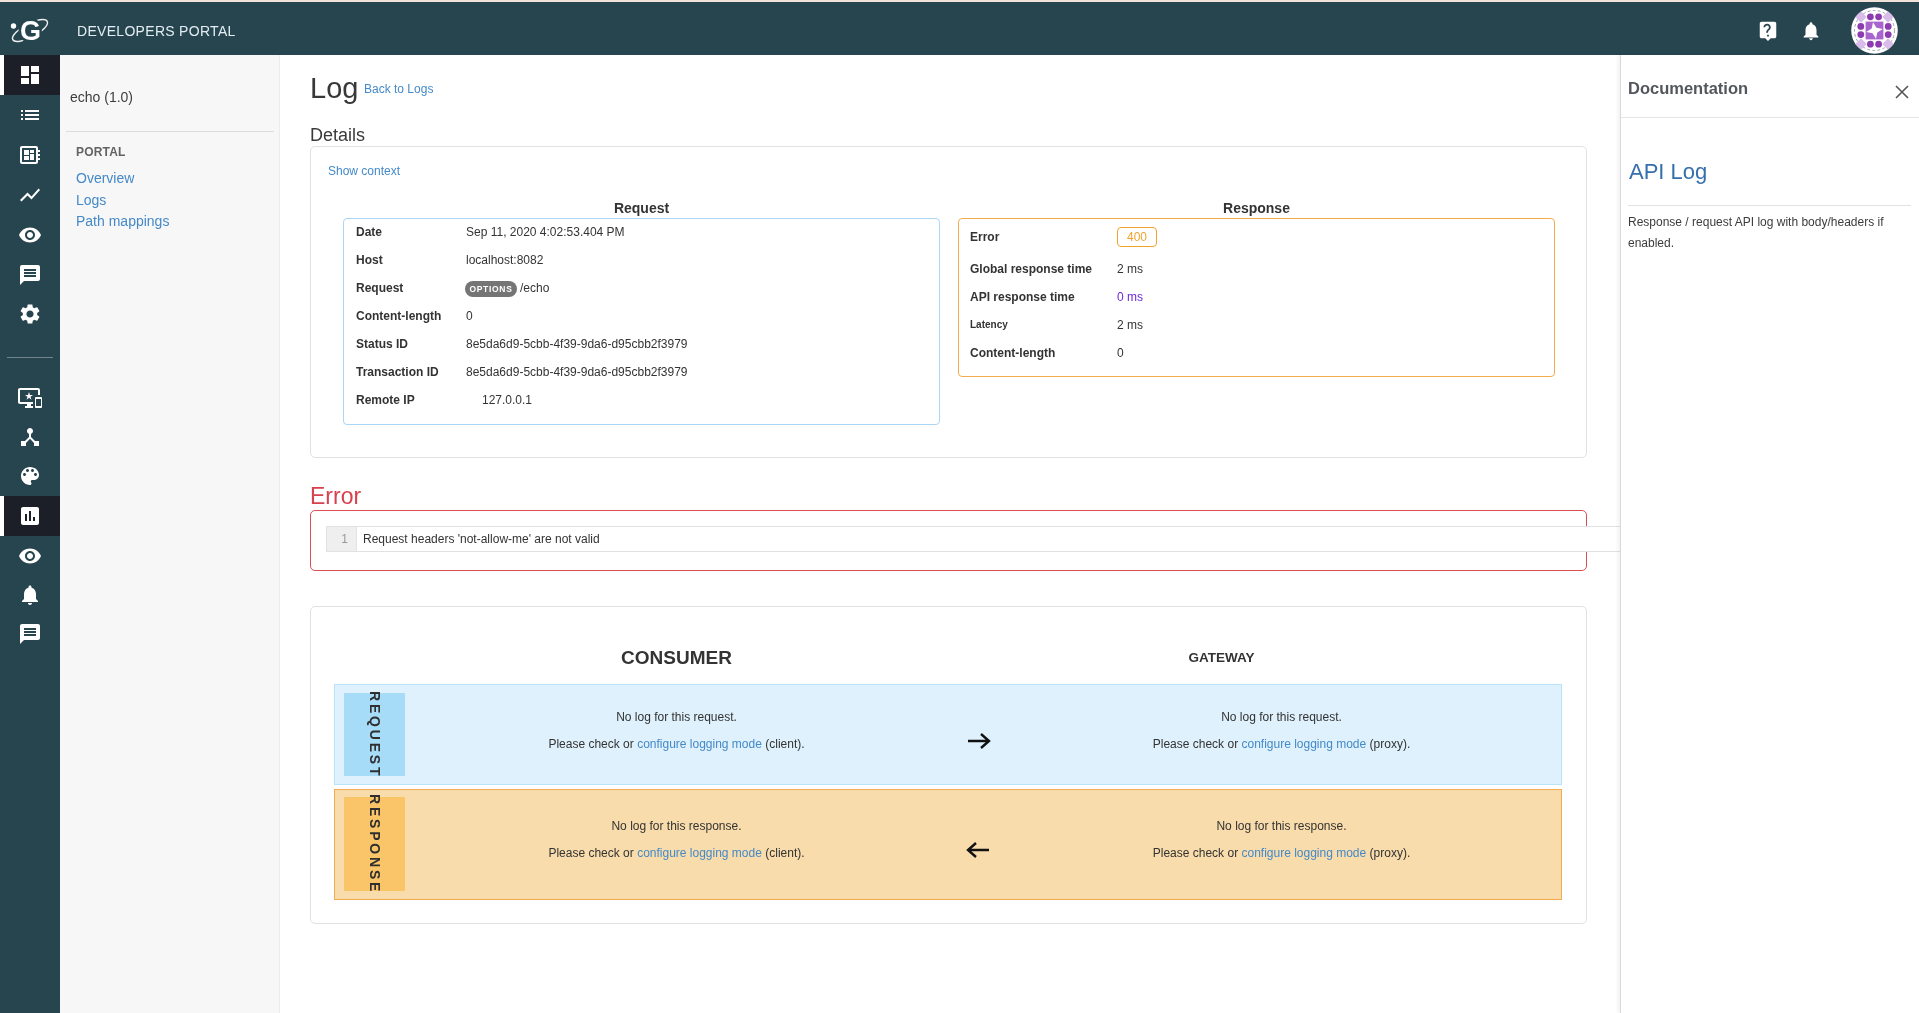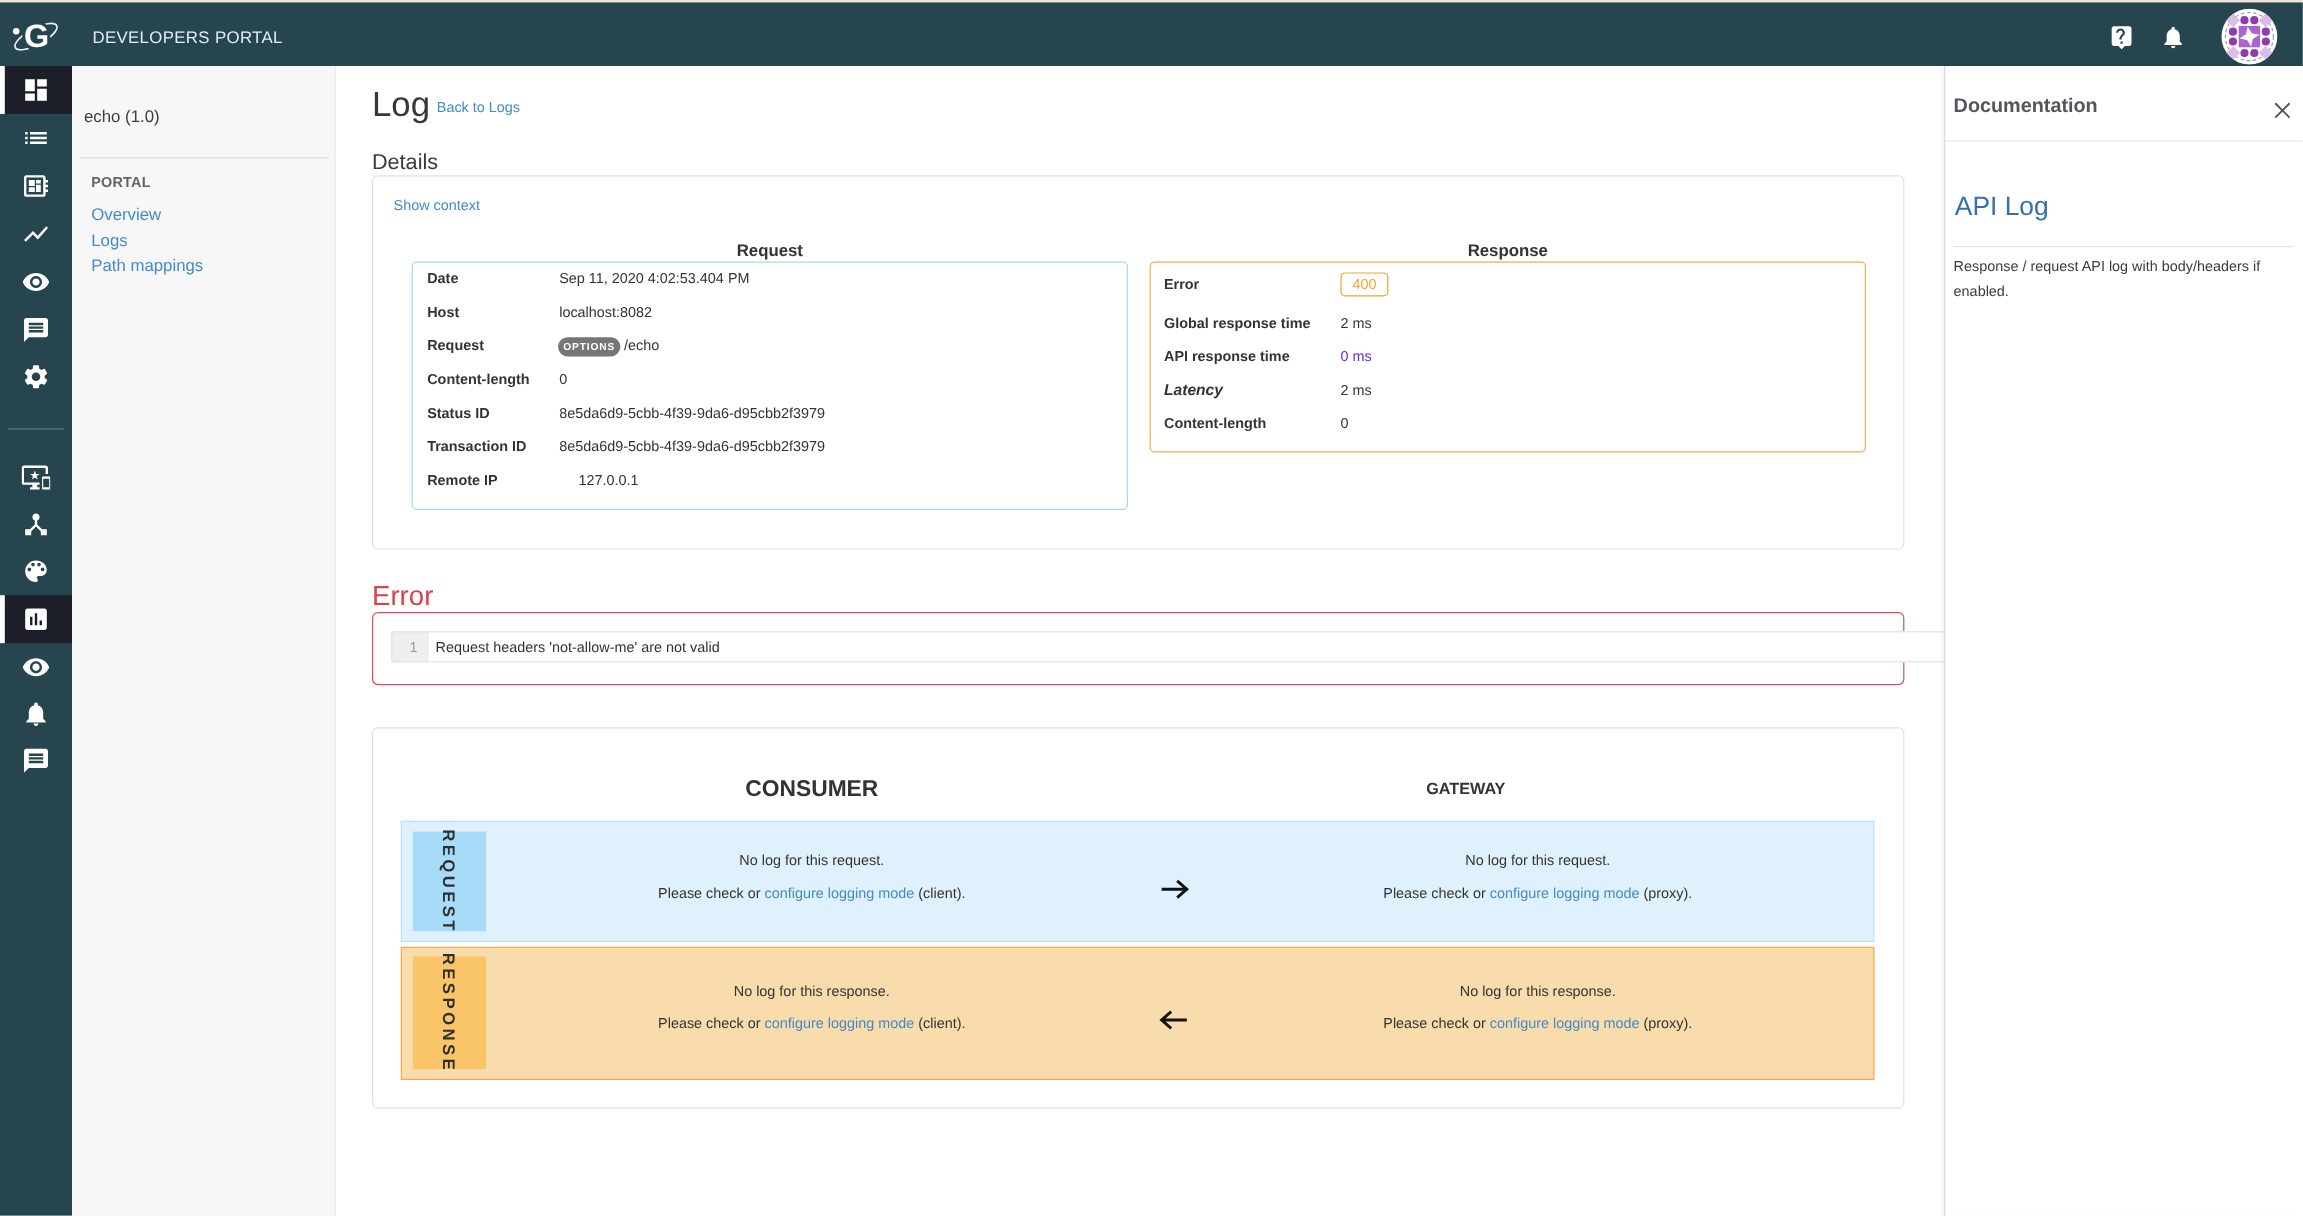--- a/index.html
+++ b/index.html
@@ -169,21 +169,21 @@
 <div class="t" style="left:356px;top:392px;font-size:12px;line-height:16px;font-weight:bold;color:#333;">Remote IP</div>
 <div class="t" style="left:466px;top:392px;font-size:12px;line-height:16px;color:#333;margin-left:16px;">127.0.0.1</div>
 
 <div class="abs" style="left:958px;top:218px;width:597px;height:159px;border:1px solid #f3ac4e;border-radius:4px;"></div>
 <div class="t" style="left:970px;top:229px;font-size:12px;line-height:16px;font-weight:bold;color:#333;">Error</div>
 <div class="abs" style="left:1117px;top:227px;width:40px;height:20px;border:1px solid #f0a32f;border-radius:4px;color:#f0a32f;font-size:12px;line-height:18px;text-align:center;">400</div>
 <div class="t" style="left:970px;top:261px;font-size:12px;line-height:16px;font-weight:bold;color:#333;">Global response time</div>
 <div class="t" style="left:1117px;top:261px;font-size:12px;line-height:16px;color:#333;">2 ms</div>
 <div class="t" style="left:970px;top:289px;font-size:12px;line-height:16px;font-weight:bold;color:#333;">API response time</div>
 <div class="t" style="left:1117px;top:289px;font-size:12px;line-height:16px;color:#6d28d9;">0 ms</div>
-<div class="t" style="left:970px;top:317px;font-size:13px;line-height:16px;font-weight:bold;color:#333;font-style:italic;">Latency</div>
+<div class="t" style="left:970px;top:317px;font-size:10px;line-height:16px;font-weight:bold;color:#333;">Latency</div>
 <div class="t" style="left:1117px;top:317px;font-size:12px;line-height:16px;color:#333;">2 ms</div>
 <div class="t" style="left:970px;top:345px;font-size:12px;line-height:16px;font-weight:bold;color:#333;">Content-length</div>
 <div class="t" style="left:1117px;top:345px;font-size:12px;line-height:16px;color:#333;">0</div>
 
 <div class="t" style="left:310px;top:485px;font-size:23px;line-height:22px;color:#d8414e;">Error</div>
 <div class="abs" style="left:310px;top:510px;width:1277px;height:61px;border:1px solid #da4f55;border-radius:5px;"></div>
 <div class="abs" style="left:326px;top:526px;width:31px;height:26px;background:#efefef;border:1px solid #e2e2e2;color:#9a9a9a;font-size:12px;line-height:24px;text-align:right;padding-right:8px;">1</div>
 <div class="abs" style="left:357px;top:526px;width:1306px;height:26px;background:#fff;border:1px solid #e2e2e2;border-left:none;color:#333;font-size:12px;line-height:24px;padding-left:6px;white-space:nowrap;">Request headers 'not-allow-me' are not valid</div>
 
 <div class="abs" style="left:310px;top:606px;width:1277px;height:318px;border:1px solid #e2e2e2;border-radius:5px;background:#fff;"></div>

